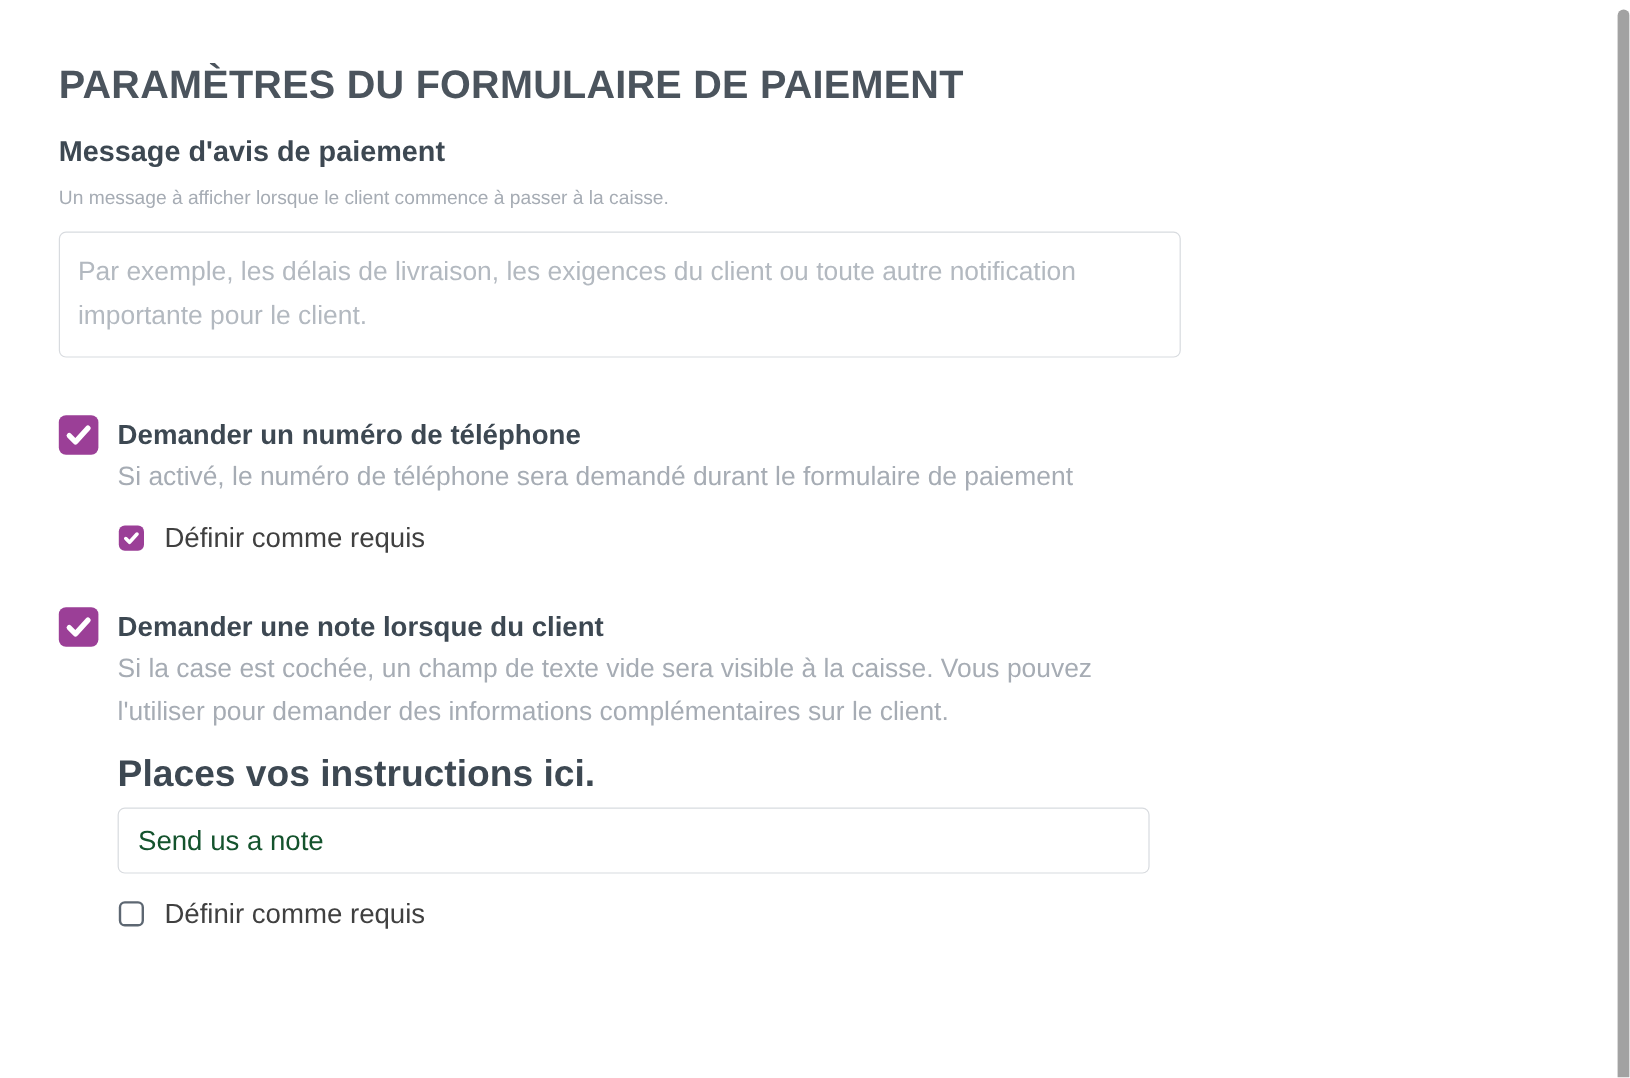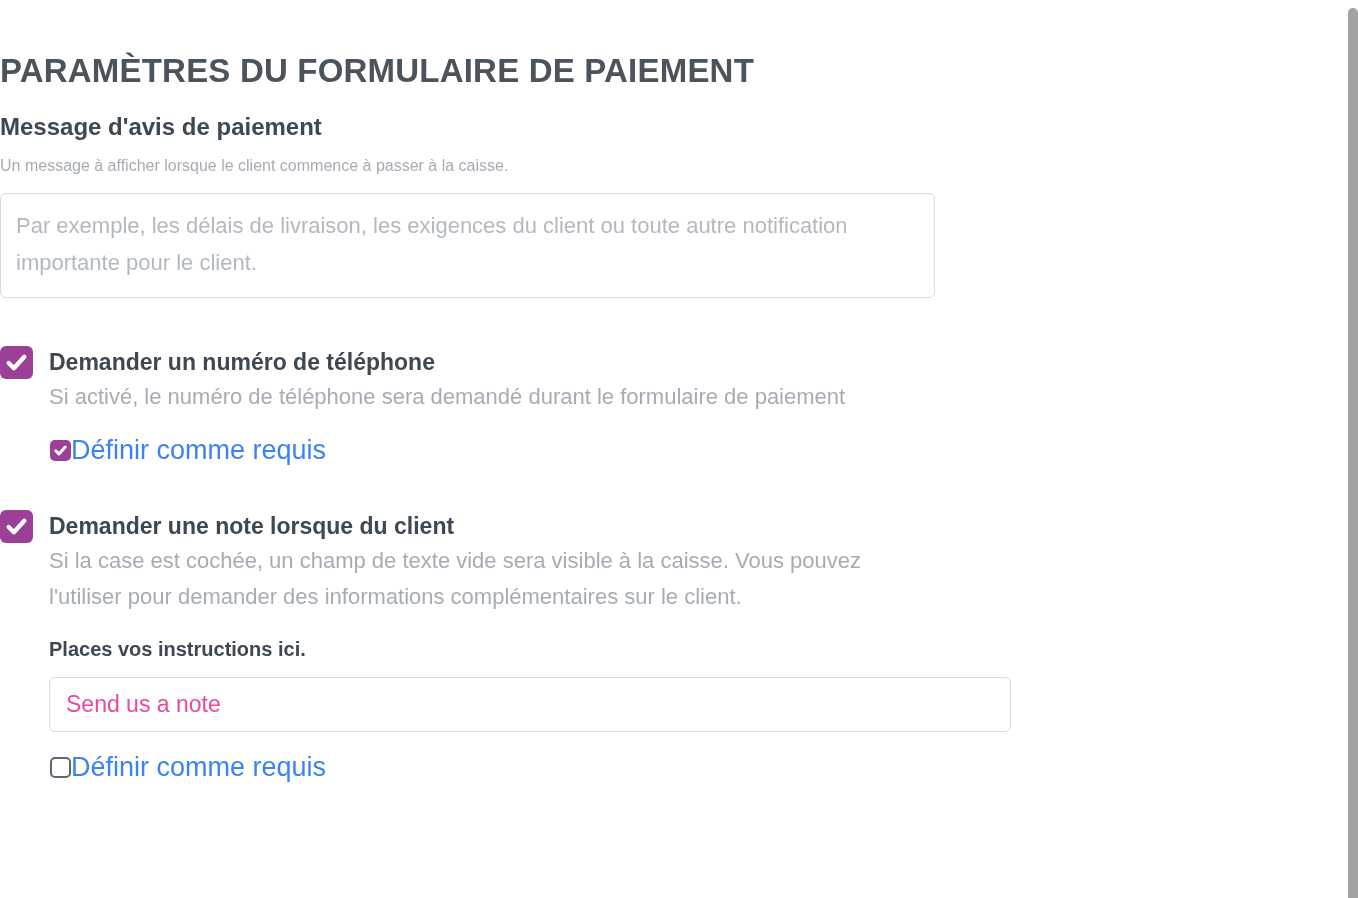--- a/index.html
+++ b/index.html
@@ -5,20 +5,21 @@
   * { box-sizing: border-box; }
   html, body { margin: 0; padding: 0; }
   body {
     width: 1358px; height: 898px;
     background: #ffffff;
     font-family: "Liberation Sans", sans-serif;
     overflow: hidden;
     position: relative;
   }
   .content {
+    padding-left: 49px;
     width: 1000px;
   }
   .page-title {
     margin: 0;
     padding-top: 52px;
     font-size: 33px;
     line-height: 37px;
     font-weight: 700;
     letter-spacing: 0.2px;
     color: #4b545d;
@@ -88,46 +89,46 @@
     line-height: 36px;
     color: #a6acb4;
   }
   .sub-row {
     display: flex;
     align-items: center;
     margin-left: 50px;
     margin-top: 20px;
   }
   .sub-label {
-    margin-left: 0;
-    font-size: 27px;
-    color: #3b82f6;
+    margin-left: 17px;
+    font-size: 23px;
+    color: #404040;
     cursor: pointer;
   }
   .group-note .check-row { margin-top: 44px; }
   .instructions-label {
     margin-left: 49px;
     margin-top: 20px;
-    font-size: 20px;
+    font-size: 31px;
     line-height: 28px;
     font-weight: 700;
     color: #3d4852;
   }
   .note-input {
     display: block;
     margin-left: 49px;
     margin-top: 14px;
-    width: 962px;
+    width: 860px;
     height: 55px;
     border: 1px solid #d8dbdf;
     border-radius: 6px;
     padding: 0 16px;
     font-family: "Liberation Sans", sans-serif;
     font-size: 23px;
-    color: #ec4899;
+    color: #14532d;
     outline: none;
   }
   .scrollbar-thumb {
     position: absolute;
     top: 8px;
     right: 0;
     width: 10px;
     height: calc(100% - 8px);
     background: #a2a2a2;
     border-radius: 6px 6px 0 0;

